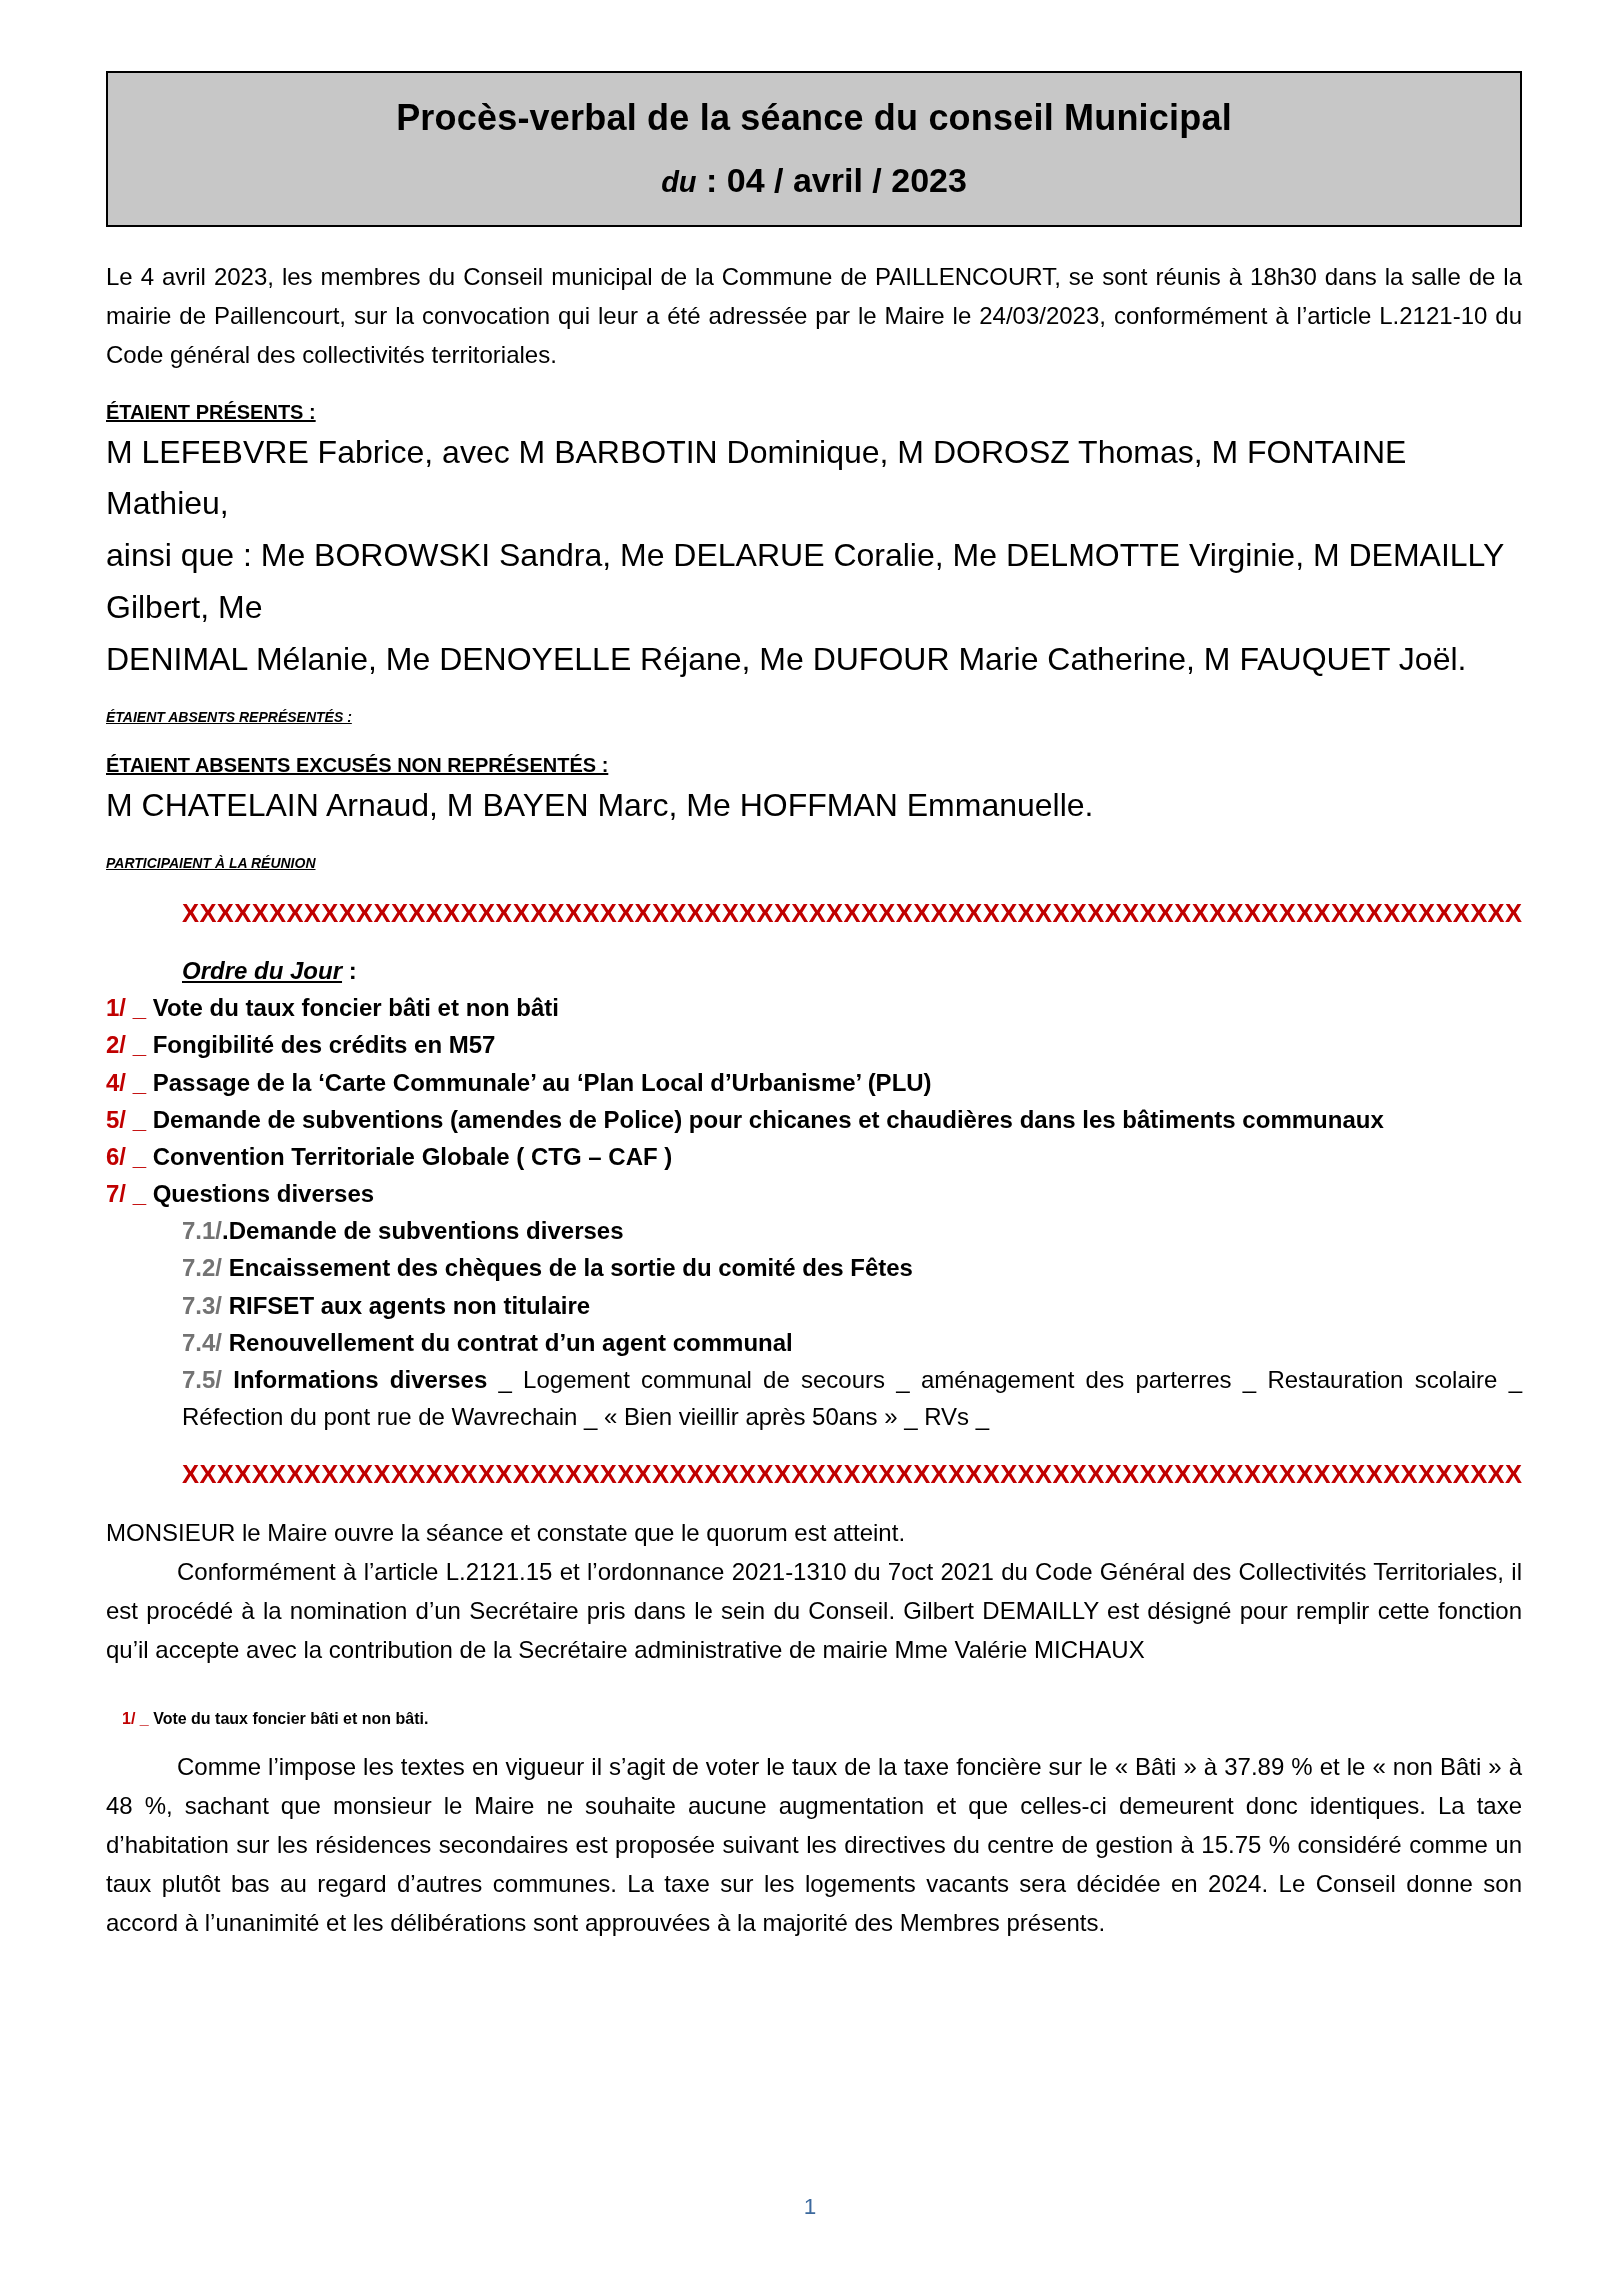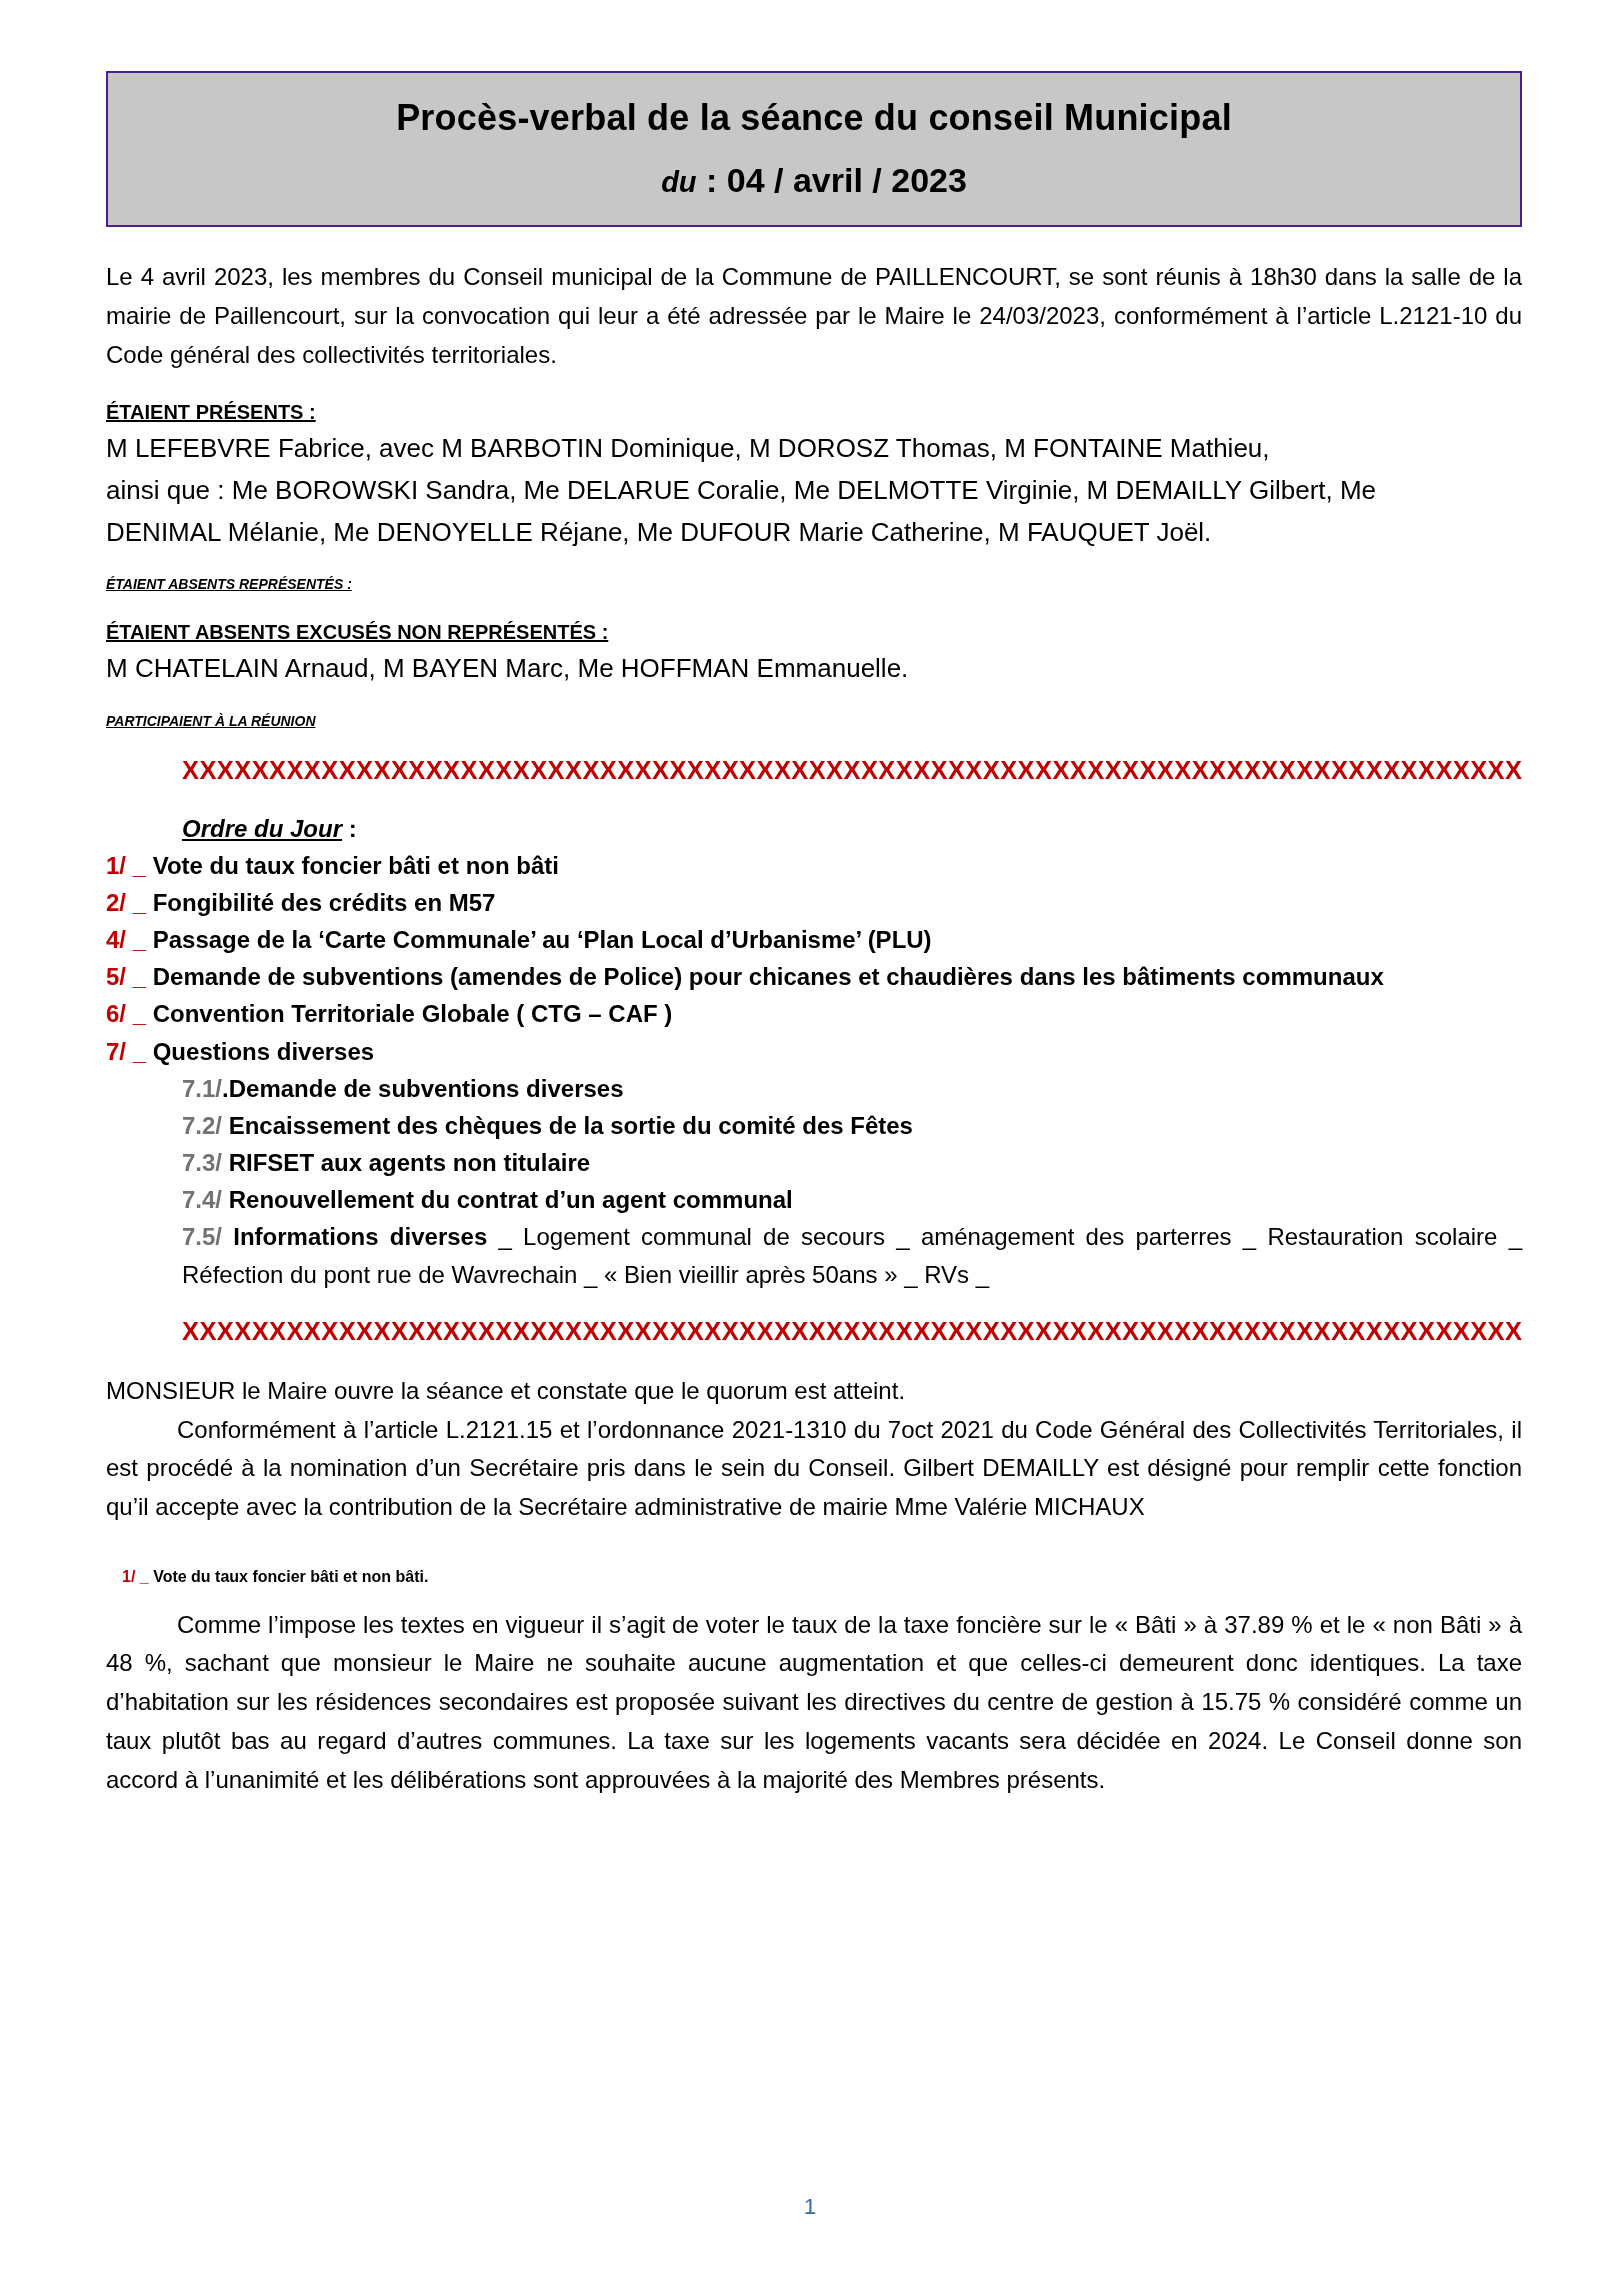--- a/index.html
+++ b/index.html
@@ -20,21 +20,21 @@
     position: absolute;
     left: 0; top: 0;
     width: 1620px;
     height: 2293px;
     box-sizing: border-box;
     padding: 71px 98px 0 106px;
   }
 
   
   .title-box {
-    border: 2px solid #4c1d95;
+    border: 2px solid #000000;
     background: #c7c7c7;
     margin: 0 0 0 0;
     padding: 21.6px 9.8px 23.5px 9.8px;
     text-align: center;
   }
   .title-line1 {
     font-size: 36px;
     font-weight: bold;
     line-height: 1.25;
     letter-spacing: 0.2px;
@@ -72,21 +72,21 @@
   .heading-italic-ul {
     font-size: 14px;
     font-weight: bold;
     font-style: italic;
     text-decoration: underline;
     line-height: 1.5;
     margin: 0;
     display: block;
   }
   .plain-line {
-    font-size: 26px;
+    font-size: 32px;
     line-height: 1.62;
     margin: 0;
   }
 
   
   .xrule {
     color: #c00000;
     font-weight: bold;
     font-size: 25.5px;
     letter-spacing: 0.4px;

